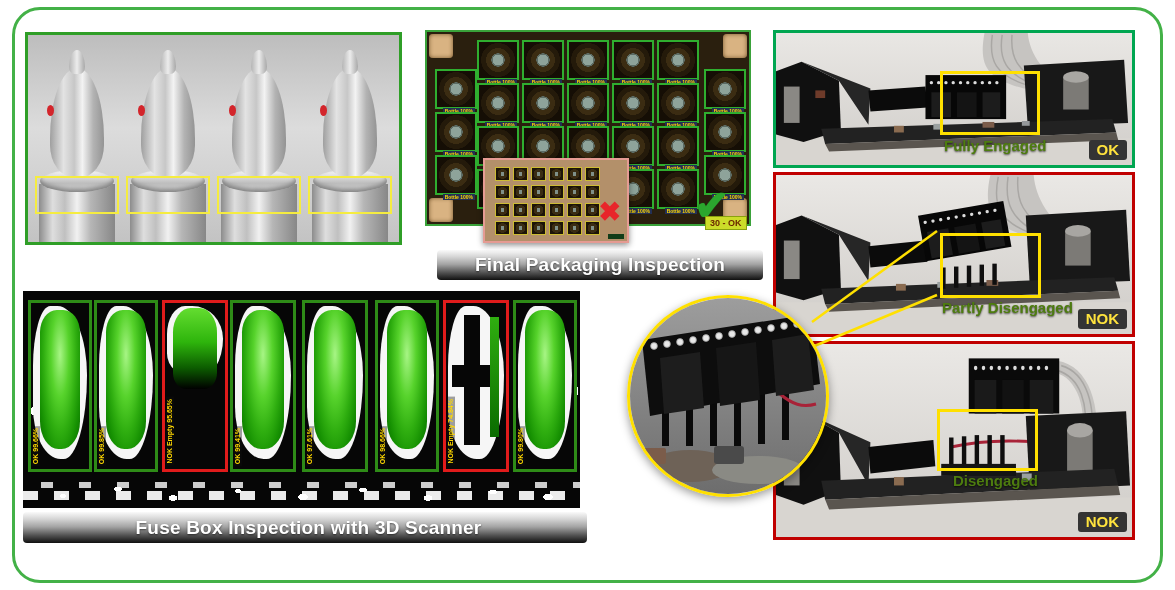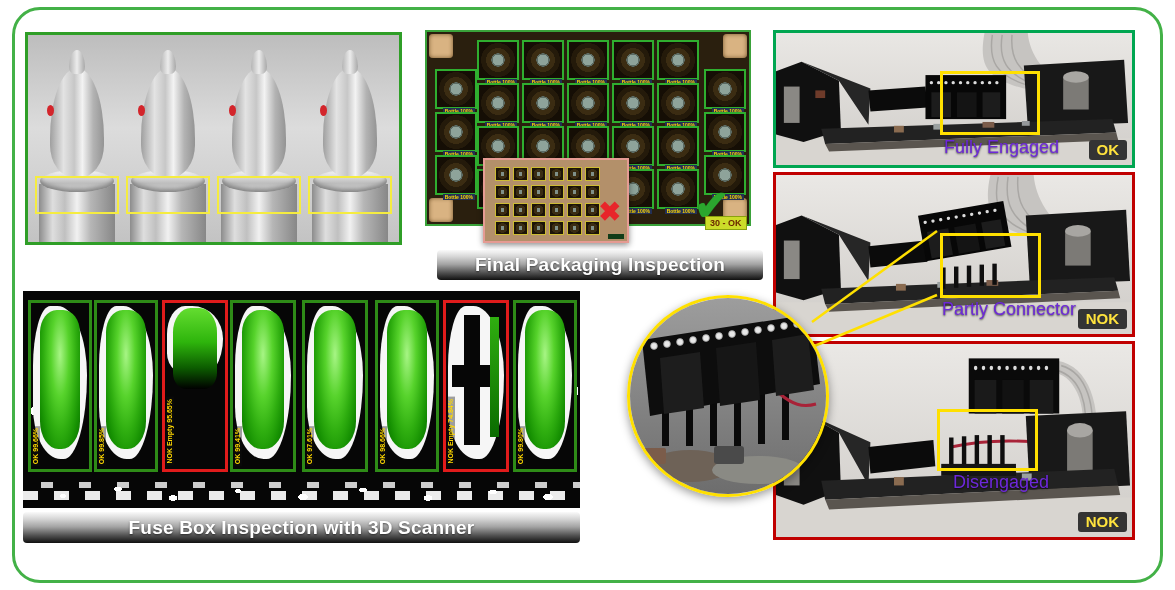--- a/index.html
+++ b/index.html
@@ -90,31 +90,31 @@
 
   
   .photo{position:absolute;left:773px;width:362px;box-sizing:border-box;overflow:hidden;z-index:1;}
   .photo.okb{border:3px solid #00a651;}
   .photo.nokb{border:3px solid #c00000;}
   .pA{top:30px;height:138px;}
   .pB{top:172px;height:165px;}
   .pC{top:341px;height:199px;}
   .photo svg{display:block;width:100%;height:100%;}
   .ybox{position:absolute;border:3px solid #ffe000;box-sizing:border-box;}
-  .ylabel{position:absolute;color:#6d28d9;font-weight:400;font-size:18px;text-shadow:0 1px 2px rgba(0,0,0,.7);white-space:nowrap;}
+  .ylabel{position:absolute;color:#4d7c0f;font-weight:700;font-size:15px;text-shadow:0 1px 2px rgba(0,0,0,.7);white-space:nowrap;}
   .badge{position:absolute;right:5px;bottom:5px;background:#343434;color:#ffe33d;font-weight:700;
     font-size:15px;padding:1px 8px 2px;border-radius:3px;}
   .lines-overlay{position:absolute;left:600px;top:170px;width:545px;height:345px;z-index:2;pointer-events:none;}
   .loupe{position:absolute;left:627px;top:295px;width:196px;height:196px;border-radius:50%;
     border:3px solid #ffe000;overflow:hidden;z-index:4;box-shadow:0 3px 10px rgba(0,0,0,.4);}
   .loupe svg{display:block;width:100%;height:100%;}
 
   .cap-vial{left:25px;top:250px;width:377px;height:30px;}
   .cap-pack{left:425px;top:250px;width:326px;height:30px;margin-left:12px;}
-  .cap-fuse{left:23px;top:512px;width:557px;height:31px;}
+  .cap-fuse{left:23px;top:512px;width:557px;height:31px;padding-left:7px;}
   .cap-conn{left:598px;top:512px;width:554px;height:31px;}
 </style>
 </head>
 <body>
 
 <div class="stage">
   <div class="outer-frame"></div>
 
   <div class="vial-panel">
     <div class="vial">
@@ -415,21 +415,21 @@
             <circle cx="212" cy="42" r="1.7"></circle>
             <circle cx="220" cy="42" r="1.7"></circle>
           <circle cx="228" cy="42" r="1.7"></circle>
         </g>
         <rect x="156" y="52" width="22" height="28" fill="#1c1c1c"></rect>
         <rect x="184" y="52" width="22" height="28" fill="#141414"></rect>
         <rect x="212" y="52" width="20" height="28" fill="#1c1c1c"></rect>
       </g>
     </svg>
     <div class="ybox" style="left:164px;top:58px;width:101px;height:65px;"></div>
-    <div class="ylabel" style="left:166px;top:124px;">Partly Connector</div>
+    <div class="ylabel" style="left:166px;top:124px;">Partly Disengaged</div>
     <div class="badge">NOK</div>
   </div>
 
   <div class="photo nokb pC">
     <svg viewBox="0 0 362 161" preserveAspectRatio="none">
       <defs>
           <linearGradient id="wc" x1="0" y1="0" x2="0" y2="1">
         <stop offset="0" stop-color="#eae8e5"></stop>
             <stop offset="1" stop-color="#cfccc8"></stop>
           </linearGradient>

